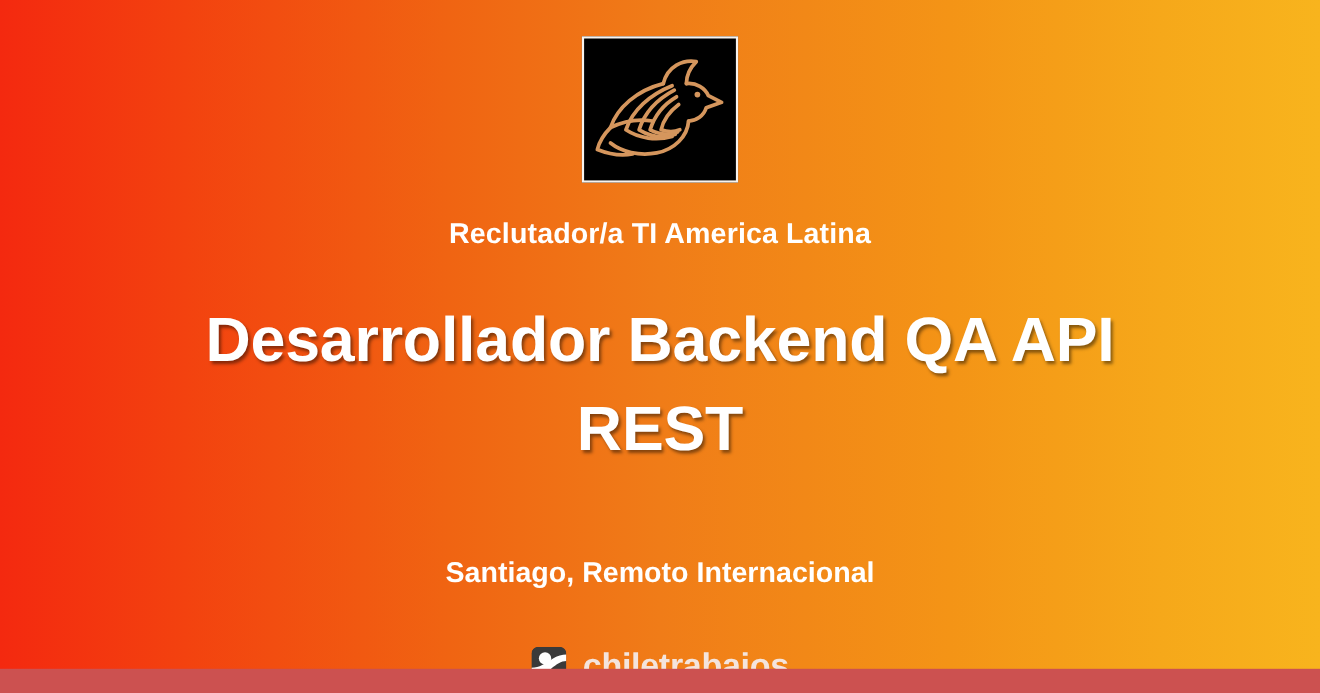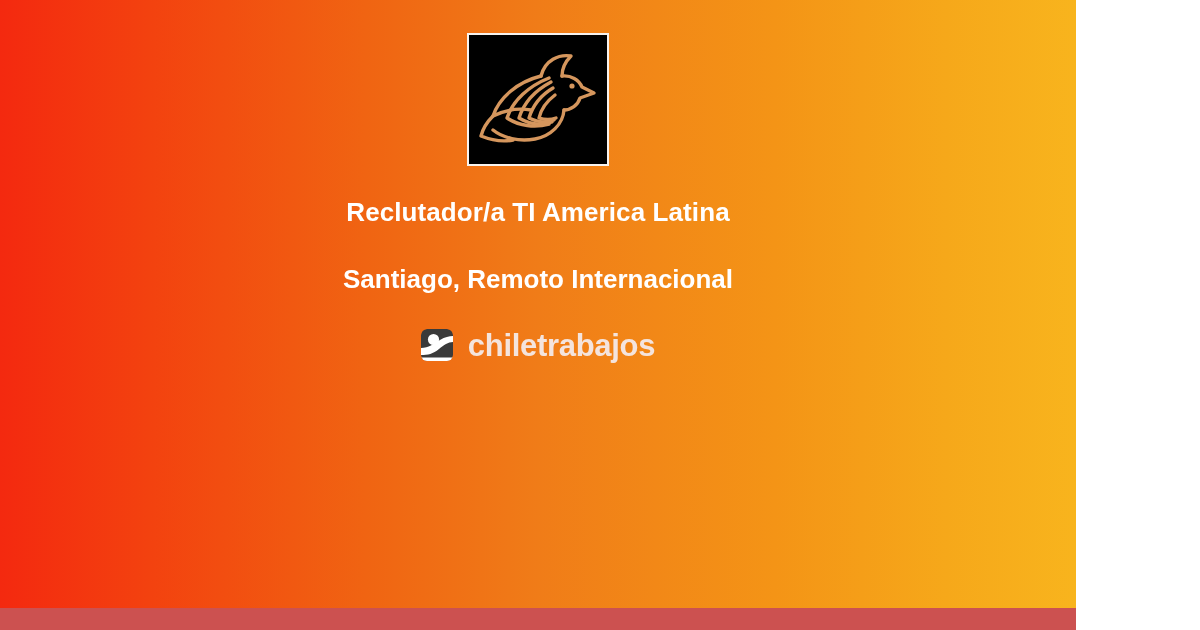--- a/index.html
+++ b/index.html
@@ -9,21 +9,21 @@
   body {
     width: 1200px;
     height: 630px;
     overflow: hidden;
     font-family: "Liberation Sans", sans-serif;
     background: #ffffff;
   }
 
   .card {
     position: relative;
-    width: 1076px;
+    width: 1200px;
     height: 630px;
     box-sizing: border-box;
     background: linear-gradient(90deg, #f4290f 0%, #f3420f 14%, #f06412 34%, #f07c18 50%, #f49416 72%, #f6a81a 88%, #f8b41d 100%);
     display: flex;
     flex-direction: column;
     align-items: center;
     overflow: hidden;
   }
 
   
@@ -74,21 +74,21 @@
     font-size: 26px;
     font-weight: bold;
     color: #ffffff;
     line-height: 1.2;
     text-align: center;
     white-space: nowrap;
   }
 
   
   .brand {
-    margin-top: 34px;
+    margin-top: 52px;
     display: flex;
     align-items: center;
     justify-content: center;
     gap: 15px;
   }
   .brand-icon {
     width: 32px;
     height: 32px;
     border-radius: 6px;
     overflow: hidden;
@@ -136,20 +136,21 @@
         <path d="M70 30 C50 38 34 52 28 70 C40 78 56 80 70 76"></path>
         <path d="M72 34 C57 42 45 54 40 70 C50 76 62 78 73 74"></path>
         <path d="M74 40 C62 47 54 57 50 70 C58 74 67 75 75 72"></path>
         <path d="M76 47 C68 53 62 61 60 70 C66 72 72 72 77 70"></path>
       </svg>
     </span>
   </div>
 
   <div class="company">Reclutador/a TI America Latina</div>
 
+  <h1 class="job-title">Desarrollador Backend QA API REST</h1>
 
   <div class="location">Santiago, Remoto Internacional</div>
 
   <div class="brand">
     <span class="brand-icon">
       <svg width="32" height="32" viewBox="0 0 32 32" aria-hidden="true">
         <rect x="0" y="0" width="32" height="32" rx="6" fill="#3a3a3a"></rect>
         <circle cx="12.5" cy="10.5" r="5.6" fill="#ffffff"></circle>
         <path d="M0 19 C8 19 12 15 19 11 C24 8 28 7 32 7 L32 13 C27 13 23 16 18 20 C12 25 7 26 0 26 Z" fill="#ffffff"></path>
         <path d="M0 28.5 L32 28.5 L32 32 L0 32 Z" fill="#ffffff"></path>

